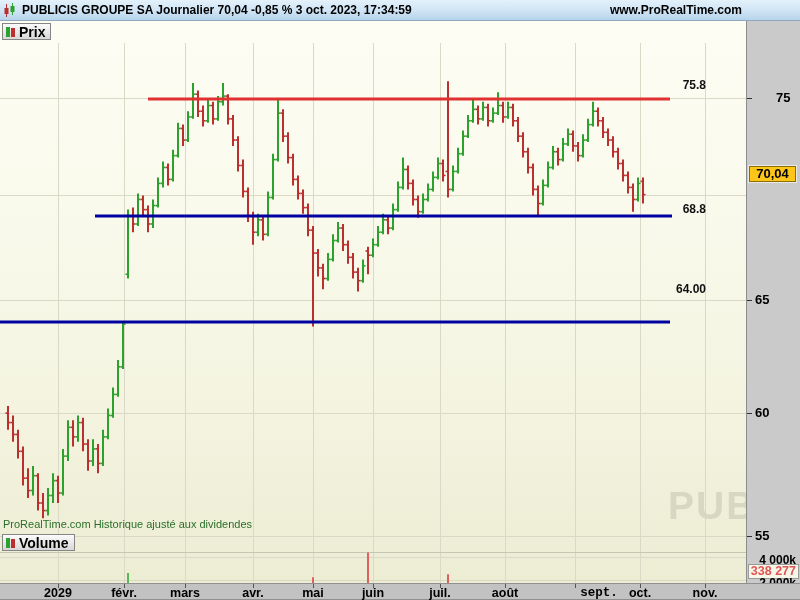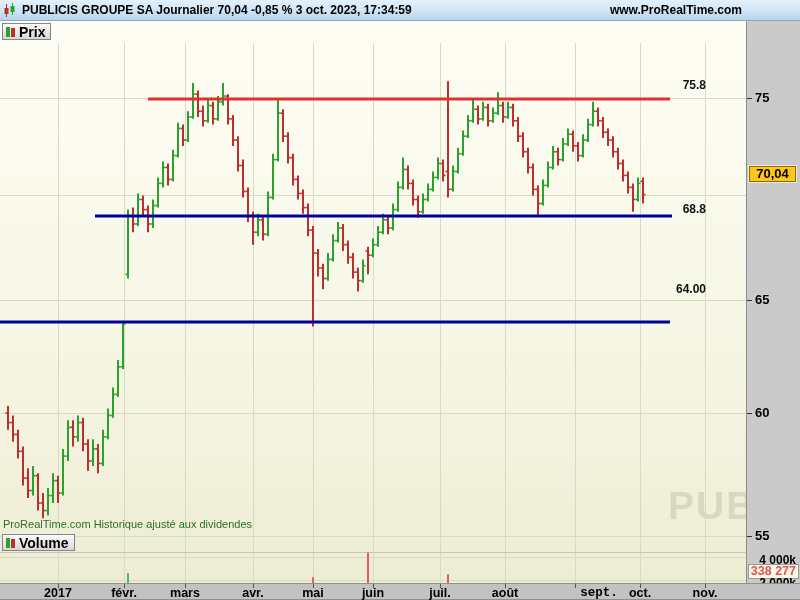--- a/index.html
+++ b/index.html
@@ -619,34 +619,34 @@
     </div>
   <div class="lvl-label" style="left: 646px; top: 57px;">75.8</div>
       <div class="lvl-label" style="left: 646px; top: 181px;">68.8</div>
       <div class="lvl-label" style="left: 646px; top: 261px;">64.00</div>
     </div>
 
   <div id="rightaxis">
     <div id="pricebadge" style="top: 145px;">70,04</div>
     <div id="volbadge" style="top: 543px;">338 277</div>
   <div class="ydash" style="top: 77px;"></div>
-      <div class="ytick" style="top: 69px;">75</div>
+      <div class="ytick" style="top: 69px; margin-left: 21px;">75</div>
       <div class="ydash" style="top: 279px;"></div>
       <div class="ytick" style="top: 271px;">65</div>
       <div class="ydash" style="top: 392px;"></div>
       <div class="ytick" style="top: 384px;">60</div>
       <div class="ydash" style="top: 515px;"></div>
       <div class="ytick" style="top: 507px;">55</div>
       <div class="vtick" style="top: 508px;">4 000k</div>
       <div class="vtick" style="top: 531px;">2 000k</div>
     </div>
 
   <div id="bottomaxis">
       <div class="xtick" style="left: 58px;"></div>
-      <div class="xlab" style="left: 58px;">2017</div>
+      <div class="xlab" style="left: 58px;">2029</div>
       <div class="xtick" style="left: 124px;"></div>
       <div class="xlab" style="left: 124px;">févr.</div>
       <div class="xtick" style="left: 185px;"></div>
       <div class="xlab" style="left: 185px;">mars</div>
       <div class="xtick" style="left: 253px;"></div>
       <div class="xlab" style="left: 253px; text-align: right;">avr.</div>
       <div class="xtick" style="left: 313px;"></div>
       <div class="xlab" style="left: 313px;">mai</div>
       <div class="xtick" style="left: 373px;"></div>
       <div class="xlab" style="left: 373px;">juin</div>

